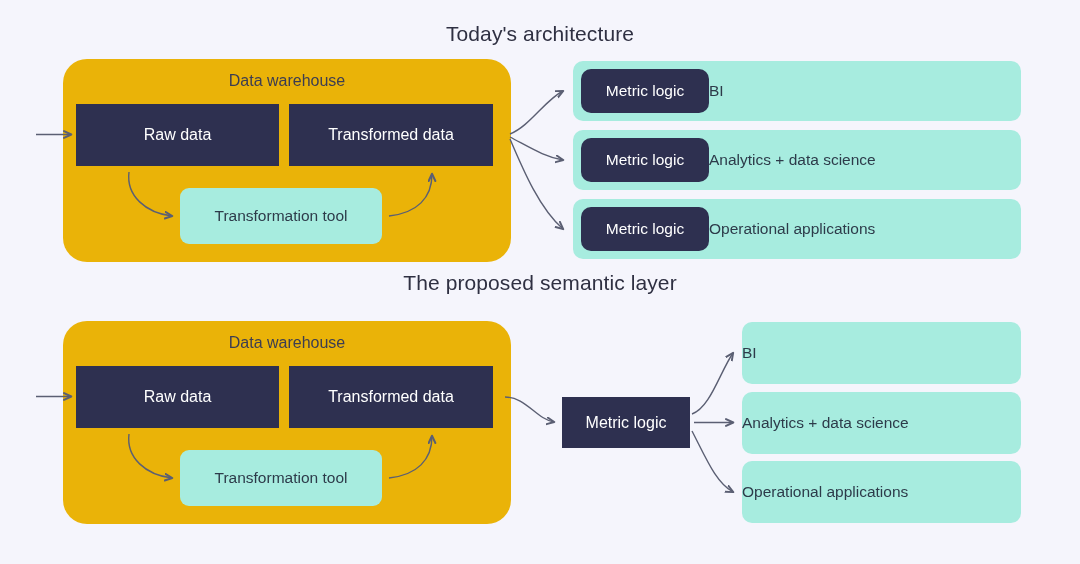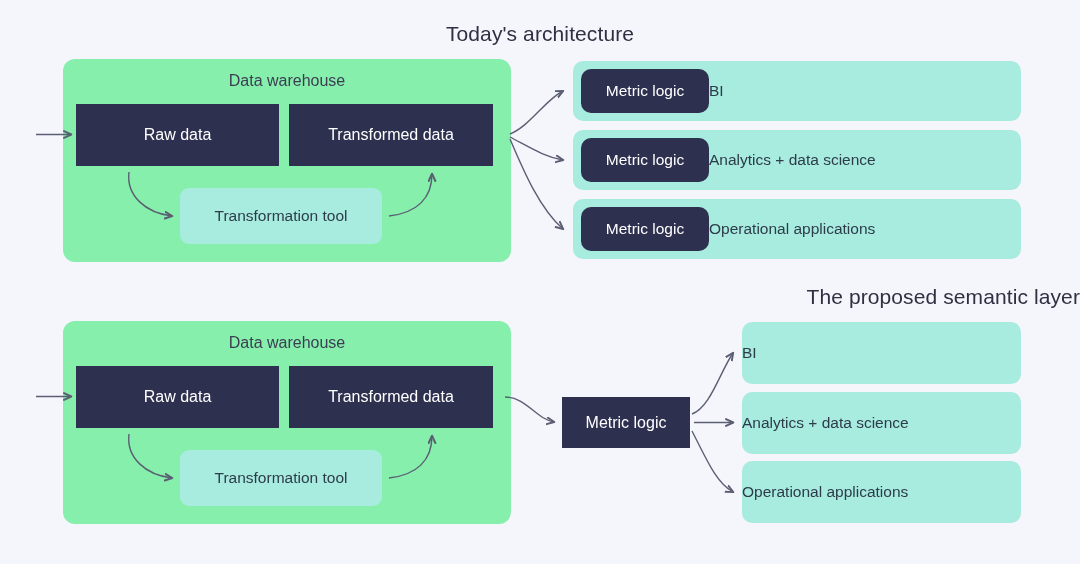--- a/index.html
+++ b/index.html
@@ -28,26 +28,26 @@
   .section-title {
     width: 1080px;
     left: 0;
     text-align: center;
     font-size: 21px;
     color: #2f3042;
     font-weight: 400;
     letter-spacing: 0.1px;
   }
   #title-top    { top: 22px; }
-  #title-bottom { top: 285px; text-align: right; }
+  #title-bottom { top: 271px; }
 
   
   .warehouse {
-    background: #86efac;
-    border-radius: 12px;
+    background: #eab308;
+    border-radius: 24px;
   }
   .warehouse-label {
     position: absolute;
     top: 13px;
     left: 0;
     right: 0;
     text-align: center;
     font-size: 16px;
     color: #3c3d52;
   }

